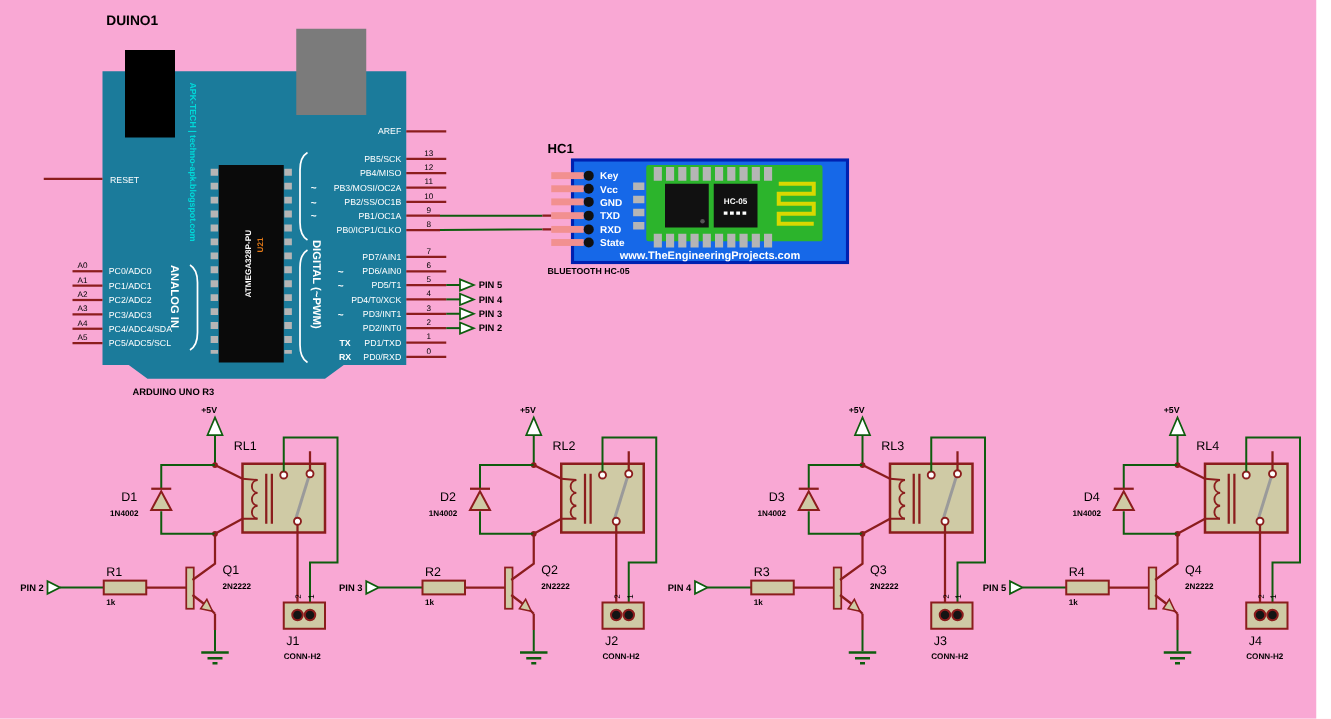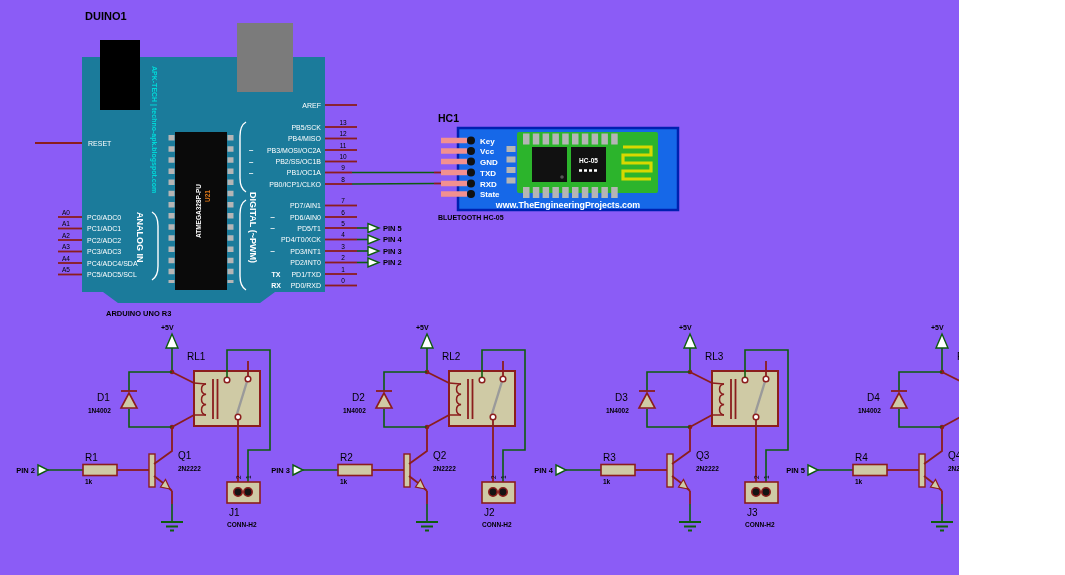--- a/index.html
+++ b/index.html
@@ -1,16 +1,16 @@
 <!DOCTYPE html>
 <html><head>
 <meta charset="utf-8">
 <style>
   html,body{margin:0;padding:0;background:#fff;}
-  .canvas{width:959px;height:575px;position:relative;background:#8b5cf6;overflow:hidden;}
+  .canvas{width:1053px;height:575px;position:relative;background:#f9a8d4;overflow:hidden;}
   svg{display:block;}
   text{font-family:"Liberation Sans","DejaVu Sans",sans-serif;fill:#000;}
   .wh{fill:#fff}
   .cy{fill:#00d9d9}
   .or{fill:#e07818}
   .b{font-weight:bold}
   .f6{font-size:6.5px}.f7{font-size:7px}.f75{font-size:7.5px}.f8{font-size:8px}
   .f88{font-size:8.8px}.f9{font-size:9px}.f10{font-size:10px}.f105{font-size:10.5px}.f11{font-size:11px}
   .ae{text-anchor:end}.am{text-anchor:middle}
   .mw{stroke:#8b1d1d;stroke-width:1.8;fill:none}

